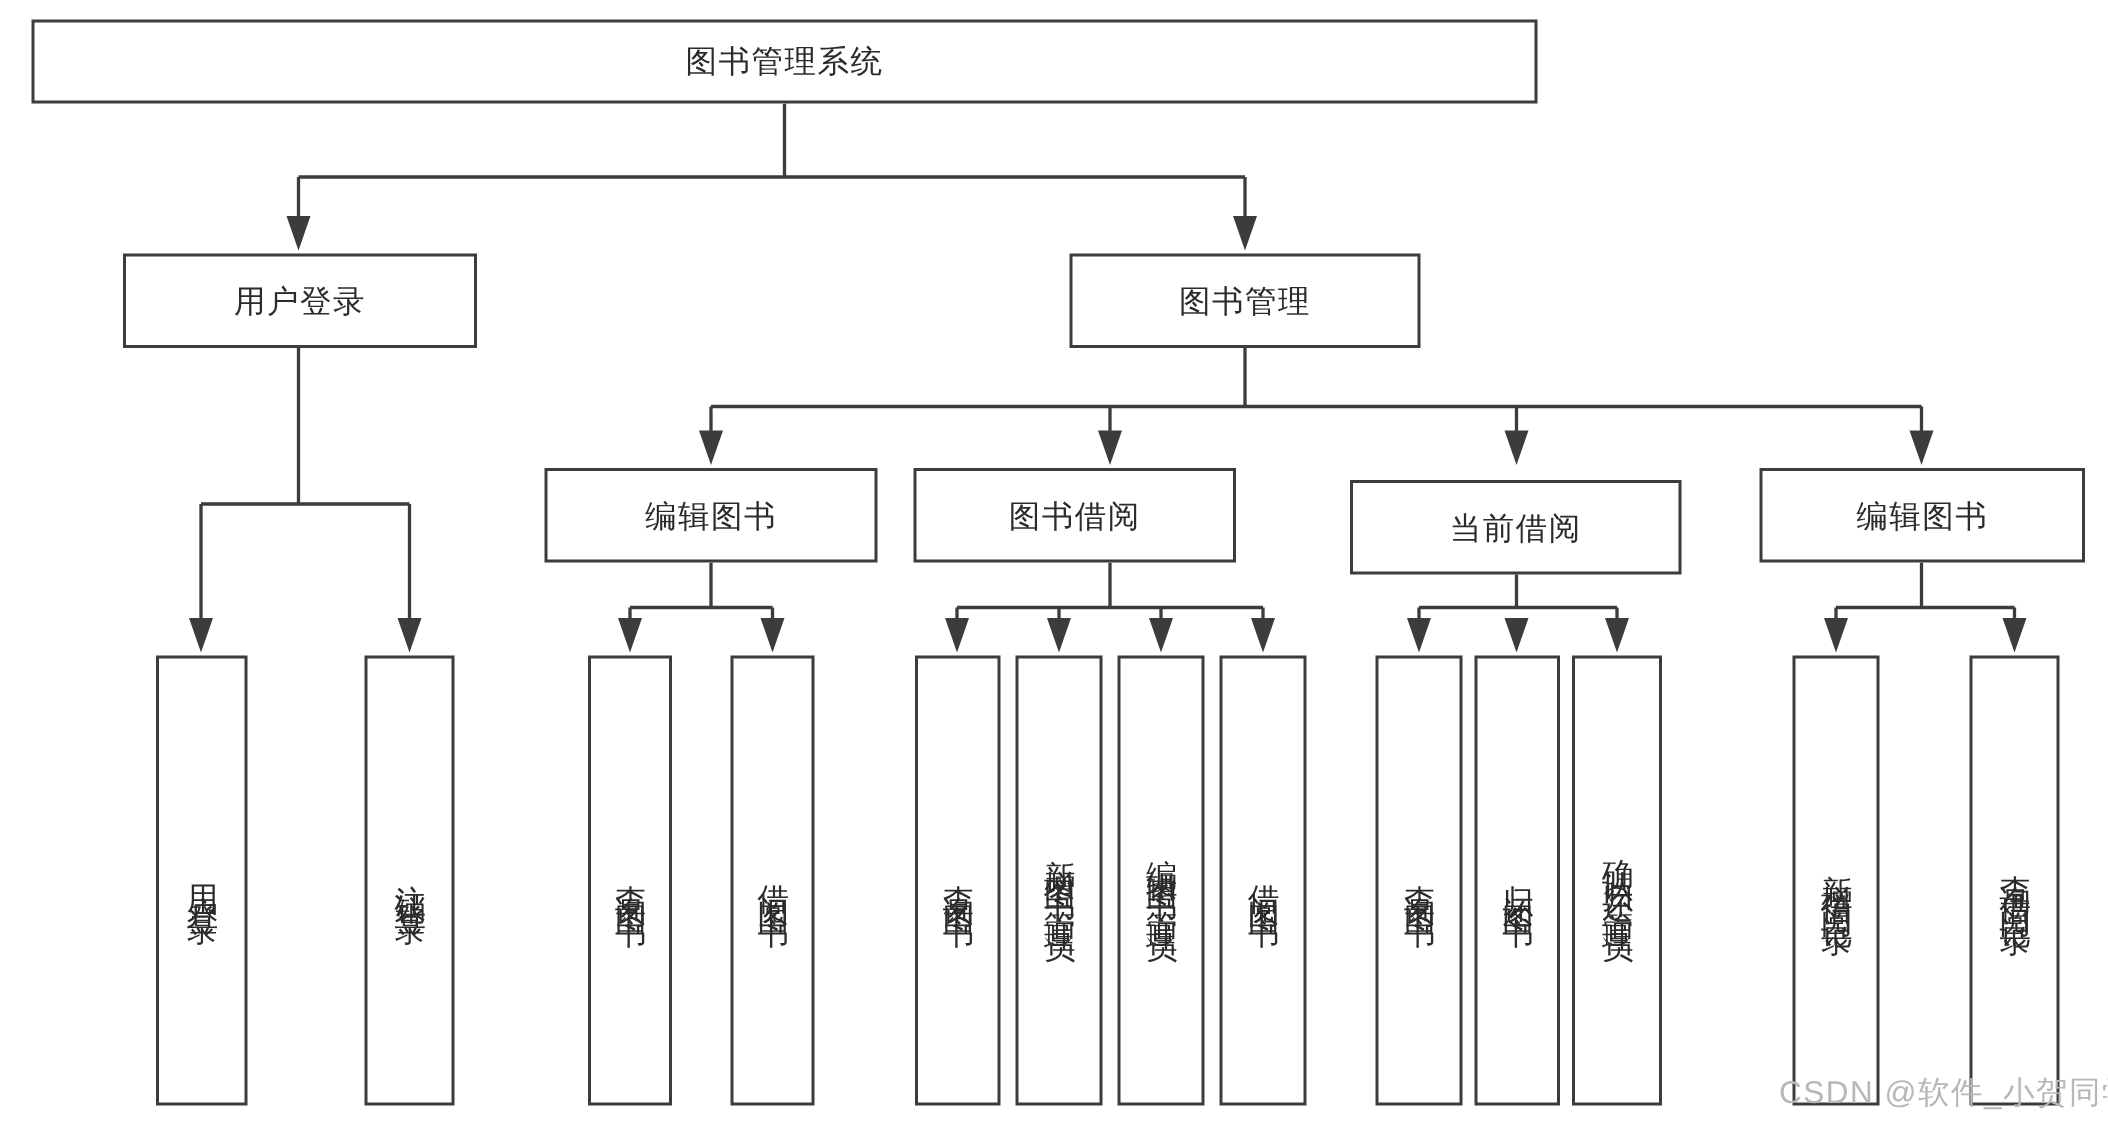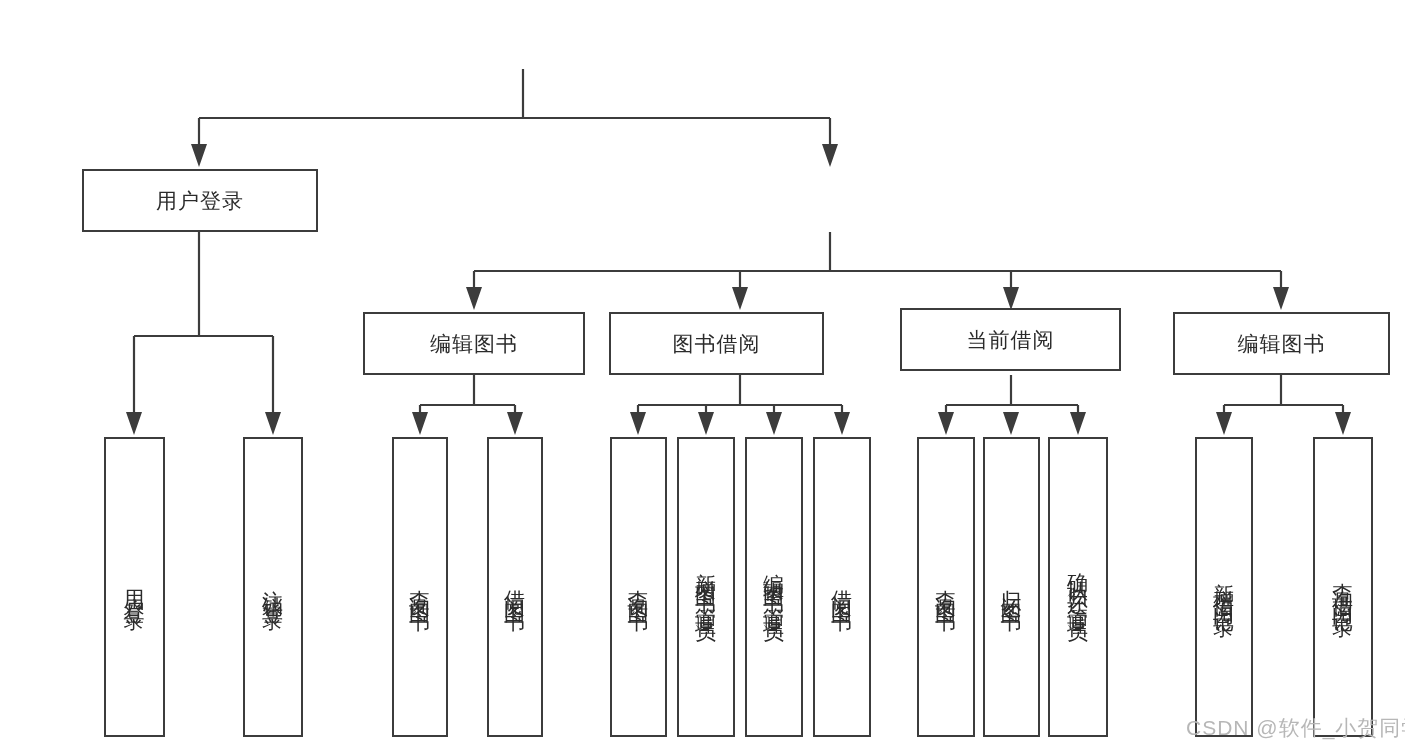--- a/index.html
+++ b/index.html
@@ -46,32 +46,38 @@
       M466 287 L482 287 L474 310 Z  M732 287 L748 287 L740 310 Z
       M1003 287 L1019 287 L1011 310 Z  M1273 287 L1289 287 L1281 310 Z
       M412 412 L428 412 L420 435 Z  M507 412 L523 412 L515 435 Z
       M630 412 L646 412 L638 435 Z  M698 412 L714 412 L706 435 Z
       M766 412 L782 412 L774 435 Z  M834 412 L850 412 L842 435 Z
       M938 412 L954 412 L946 435 Z  M1003 412 L1019 412 L1011 435 Z
       M1070 412 L1086 412 L1078 435 Z
       M1216 412 L1232 412 L1224 435 Z  M1335 412 L1351 412 L1343 435 Z"></path>
   </svg>
 
+  <div class="node hnode" style="left:21px;top:13px;width:1004px;height:56px">
+    <span>图书管理系统</span>
+  </div>
 
   <div class="node hnode" style="left:82px;top:169px;width:236px;height:63px">
     <span>用户登录</span>
+  </div>
+  <div class="node hnode" style="left:713px;top:169px;width:234px;height:63px">
+    <span>图书管理</span>
   </div>
 
   <div class="node hnode" style="left:363px;top:312px;width:222px;height:63px">
     <span>编辑图书</span>
   </div>
   <div class="node hnode" style="left:609px;top:312px;width:215px;height:63px">
     <span>图书借阅</span>
   </div>
-  <div class="node hnode" style="left:900px;top:308px;width:221px;height:63px">
+  <div class="node hnode" style="left:900px;top:320px;width:221px;height:63px">
     <span>当前借阅</span>
   </div>
   <div class="node hnode" style="left:1173px;top:312px;width:217px;height:63px">
     <span>编辑图书</span>
   </div>
 
   <div class="node vnode" style="left:104px;top:437px;width:61px;height:300px">
     <span>用户登录</span>
   </div>
   <div class="node vnode" style="left:243px;top:437px;width:60px;height:300px">

